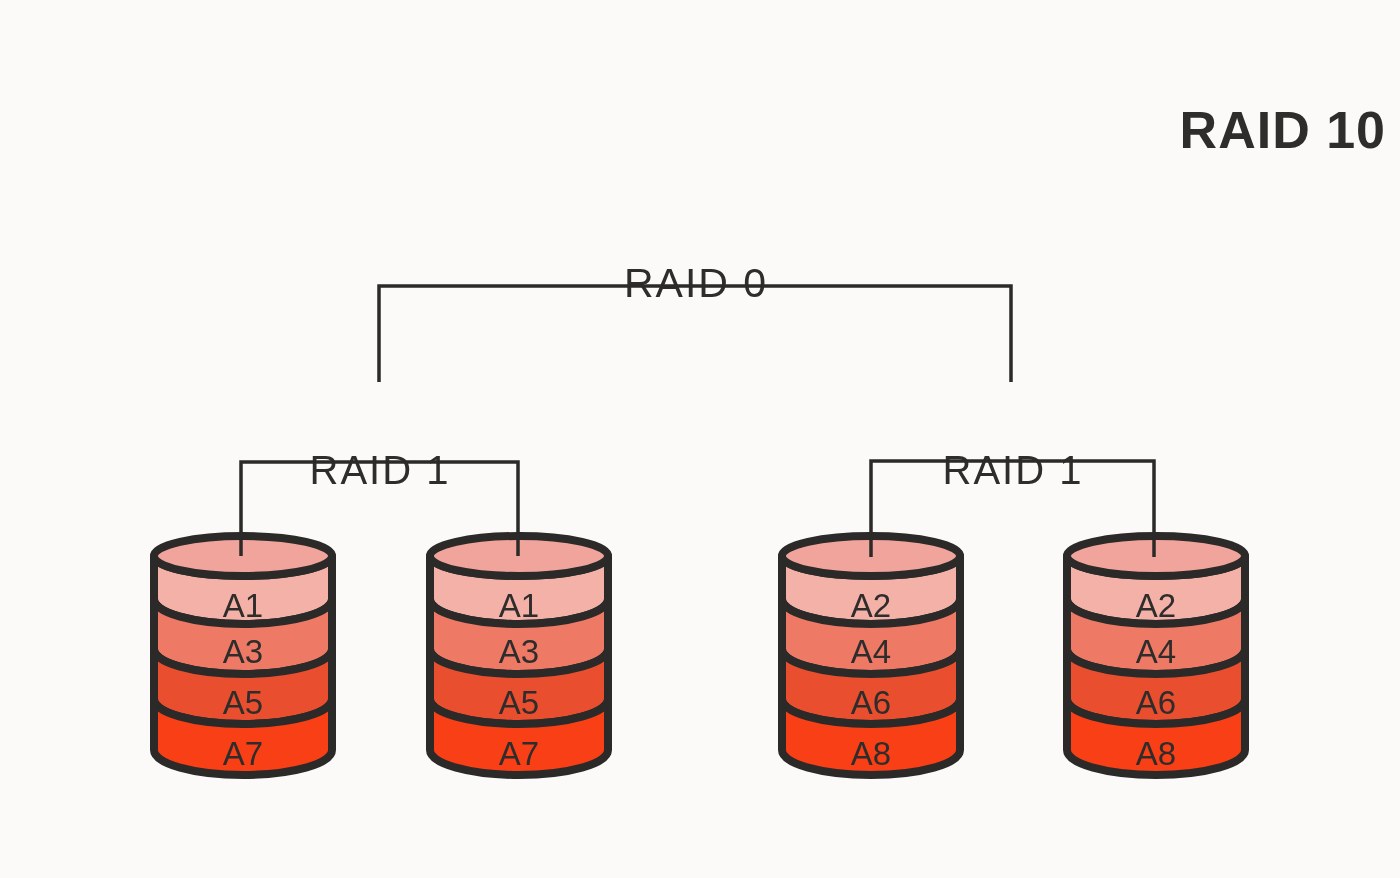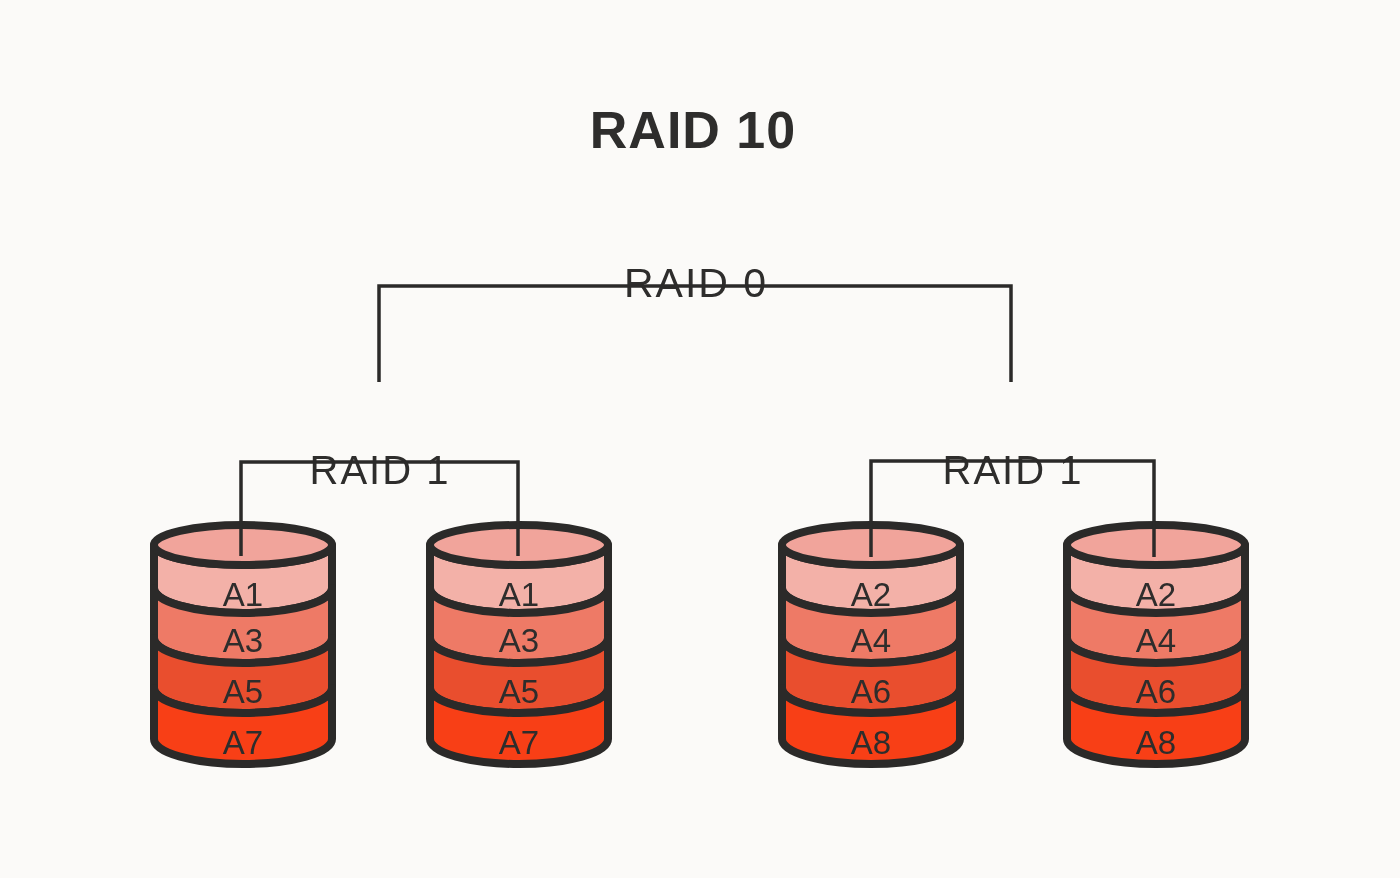--- a/index.html
+++ b/index.html
@@ -13,21 +13,21 @@
     overflow: hidden;
     background: #fbfaf8;
     font-family: "Liberation Sans", sans-serif;
     color: #2e2d2c;
   }
   .diagram-title {
     position: absolute;
     top: 100px;
     left: 0;
     width: 1386px;
-    text-align: center;
+    text-align: right;
     font-size: 52px;
     font-weight: bold;
     letter-spacing: 1px;
     color: #2e2d2c;
   }
   .node-label {
     position: absolute;
     text-align: center;
     font-size: 41px;
     font-weight: 400;
@@ -35,21 +35,21 @@
     color: #2e2d2c;
     white-space: nowrap;
     margin-top: 48px;
   }
   .raid0-label { top: 212px; left: 546px; width: 300px; }
   .raid1-left-label { top: 400px; left: 230px; width: 300px; font-size: 40px; }
   .raid1-right-label { top: 400px; left: 863px; width: 300px; font-size: 40px; }
 
   .disk {
     position: absolute;
-    top: 517px;
+    top: 528px;
     width: 196px;
     height: 256px;
   }
   .disk-1 { left: 145px; }
   .disk-2 { left: 421px; }
   .disk-3 { left: 773px; }
   .disk-4 { left: 1058px; }
 
   .disk svg .band,
   .disk svg .lid {

